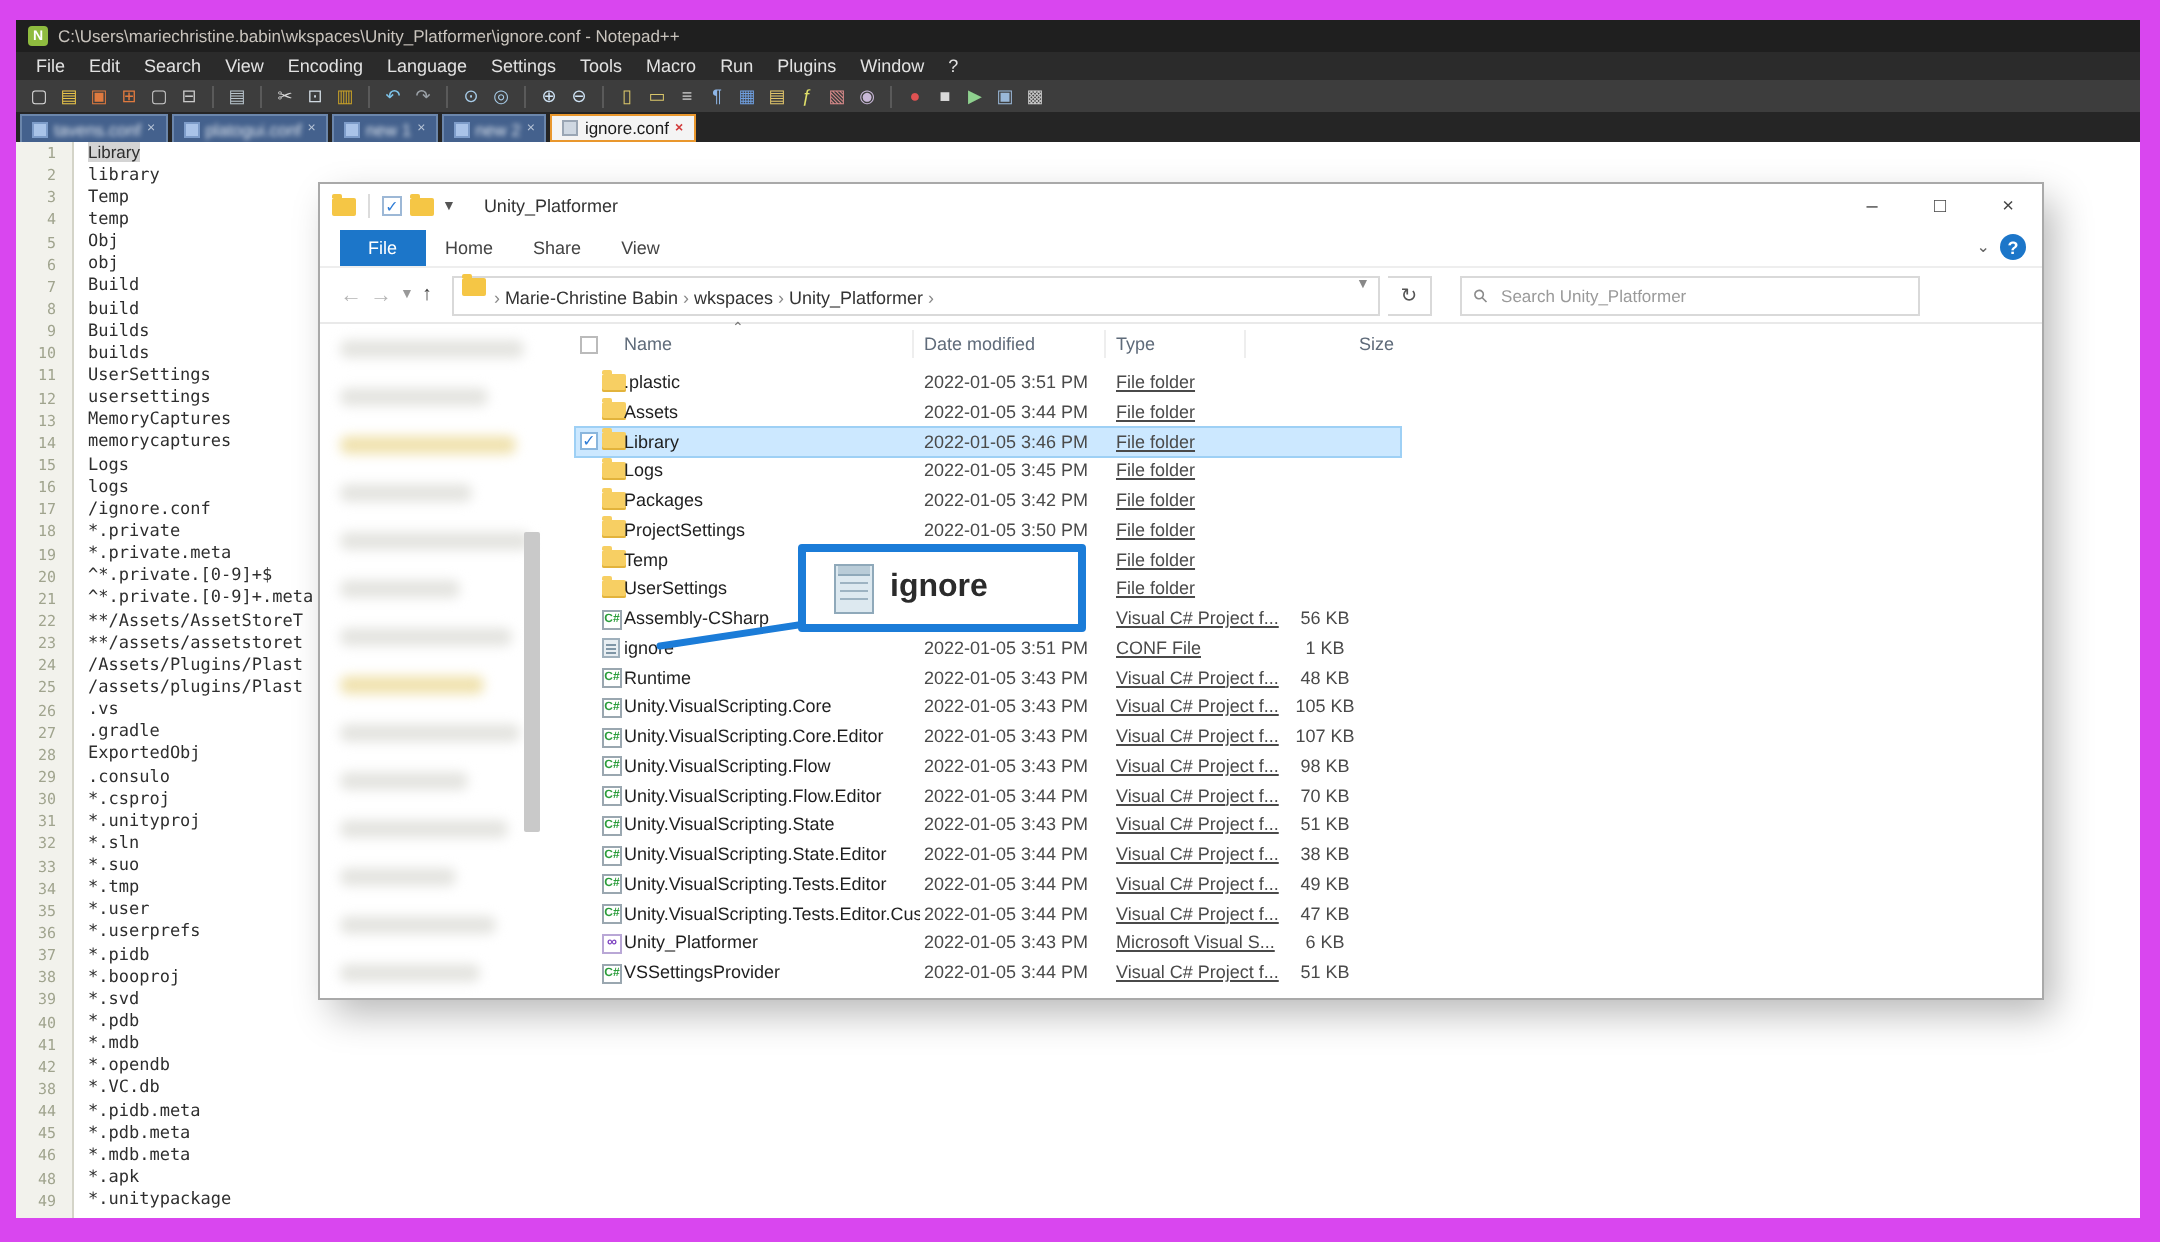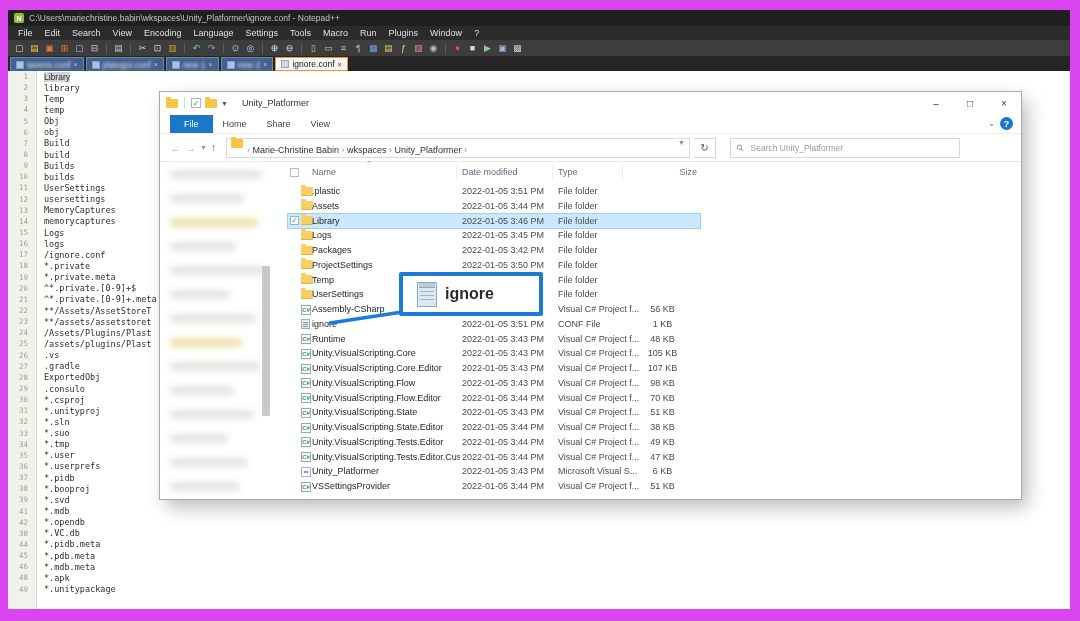--- a/index.html
+++ b/index.html
@@ -88,21 +88,21 @@
   .lhead .hsize{position:absolute;left:340px;top:5px;width:69px;text-align:right;}
   .lhead .hline{position:absolute;top:3px;width:1px;height:14px;background:#eee;}
 
   .frow{position:relative;height:14.75px;width:412px;font-size:9px;color:#3a3a3a;}
   .frow.sel{background:#cce8ff;outline:1px solid #9ed0f5;}
   .frow .rchk{position:absolute;left:2px;top:2.5px;width:9px;height:9px;border:1px solid #8ab6dd;
               background:#fff;color:#2e7cd6;font-size:8px;line-height:8px;text-align:center;}
   .frow .ric{position:absolute;left:13px;top:2.5px;}
   .frow .rname{position:absolute;left:24px;top:2px;width:148px;white-space:nowrap;overflow:hidden;color:#1f1f1f;}
   .frow .rdate{position:absolute;left:174px;top:2px;color:#4a4a4a;}
-  .frow .rtype{position:absolute;left:270px;top:2px;color:#4a4a4a;white-space:nowrap;}
+  .frow .rtype{position:absolute;left:270px;top:2px;color:#4a4a4a;white-space:nowrap;text-decoration:underline;}
   .frow .rsize{position:absolute;left:340px;top:2px;width:69px;text-align:center;color:#4a4a4a;}
 
   .ic-folder{width:12px;height:9px;background:#f7cf63;border-radius:1px;position:relative;box-shadow:inset 0 -1px 0 #e2b33c;}
   .ic-folder::before{content:"";position:absolute;top:-2px;left:0;width:5px;height:2px;background:#f7cf63;border-radius:1px 1px 0 0;}
   .ic-csharp{width:10px;height:10px;background:#fff;border:1px solid #9aa7b0;color:#2a9d3a;
              font-size:6px;line-height:8px;text-align:center;font-weight:bold;}
   .ic-conf{width:9px;height:10px;background:#e8eef2;border:1px solid #9fb0bc;position:relative;}
   .ic-conf::before{content:"";position:absolute;left:1px;right:1px;top:2px;height:1px;background:#7f96a6;box-shadow:0 2px 0 #7f96a6,0 4px 0 #7f96a6;}
   .ic-vs{width:10px;height:10px;background:#fff;border:1px solid #b9a7d6;color:#7b3fbf;
          font-size:7px;line-height:8px;text-align:center;font-weight:bold;}
@@ -361,20 +361,24 @@
         </div>
         <div class="ln">
           <span class="lnum">38</span>
           <span class="ltxt">*.booproj</span>
         </div>
         <div class="ln">
           <span class="lnum">39</span>
           <span class="ltxt">*.svd</span>
         </div>
         <div class="ln">
+          <span class="lnum">40</span>
+          <span class="ltxt">*.pdb</span>
+        </div>
+        <div class="ln">
           <span class="lnum">41</span>
           <span class="ltxt">*.mdb</span>
         </div>
         <div class="ln">
           <span class="lnum">42</span>
           <span class="ltxt">*.opendb</span>
         </div>
         <div class="ln">
           <span class="lnum">38</span>
           <span class="ltxt">*.VC.db</span>

